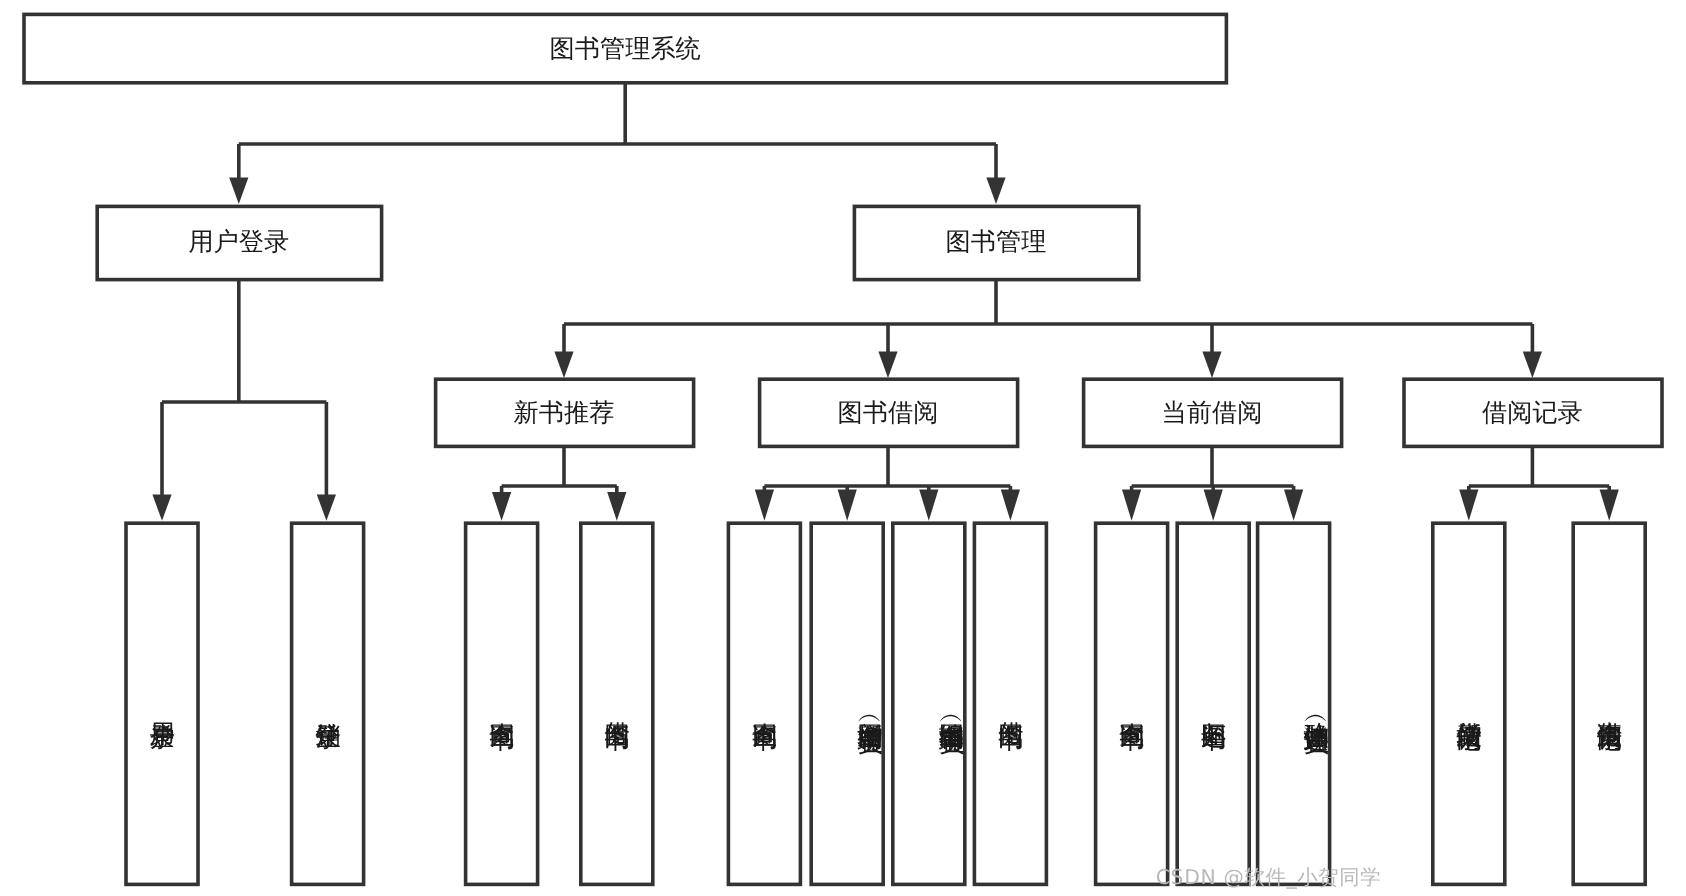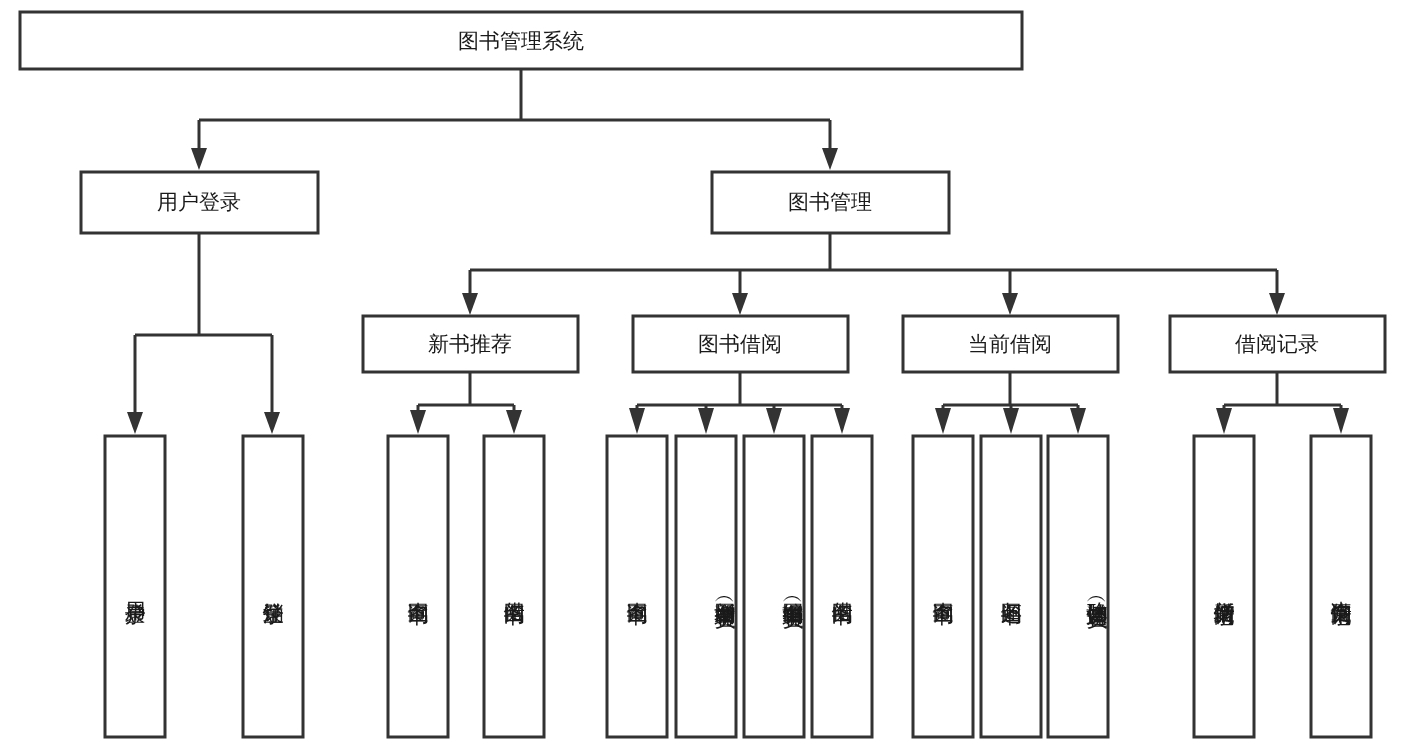--- a/index.html
+++ b/index.html
@@ -202,14 +202,15 @@
   <div class="vert-text-wrap" style="left:744px; top:436px; width:60px; height:301px; align-items:flex-start; padding-top:6px; box-sizing:border-box;">编辑图书（管理员）</div>
   <div class="vert-text-wrap" style="left:812px; top:436px; width:60px; height:301px;">借阅图书</div>
 
   <div class="vert-text-wrap" style="left:913px; top:436px; width:60px; height:301px;">查询图书</div>
   <div class="vert-text-wrap" style="left:981px; top:436px; width:60px; height:301px;">归还图书</div>
   <div class="vert-text-wrap" style="left:1048px; top:436px; width:60px; height:301px; align-items:flex-start; padding-top:6px; box-sizing:border-box;">确认归还（管理员）</div>
 
   <div class="vert-text-wrap" style="left:1194px; top:436px; width:60px; height:301px;">新增借阅记录</div>
   <div class="vert-text-wrap" style="left:1311px; top:436px; width:60px; height:301px;">查询借阅记录</div>
 
+  <div class="watermark">CSDN @软件_小贺同学</div>
 
 </div>
 
 </body></html>

